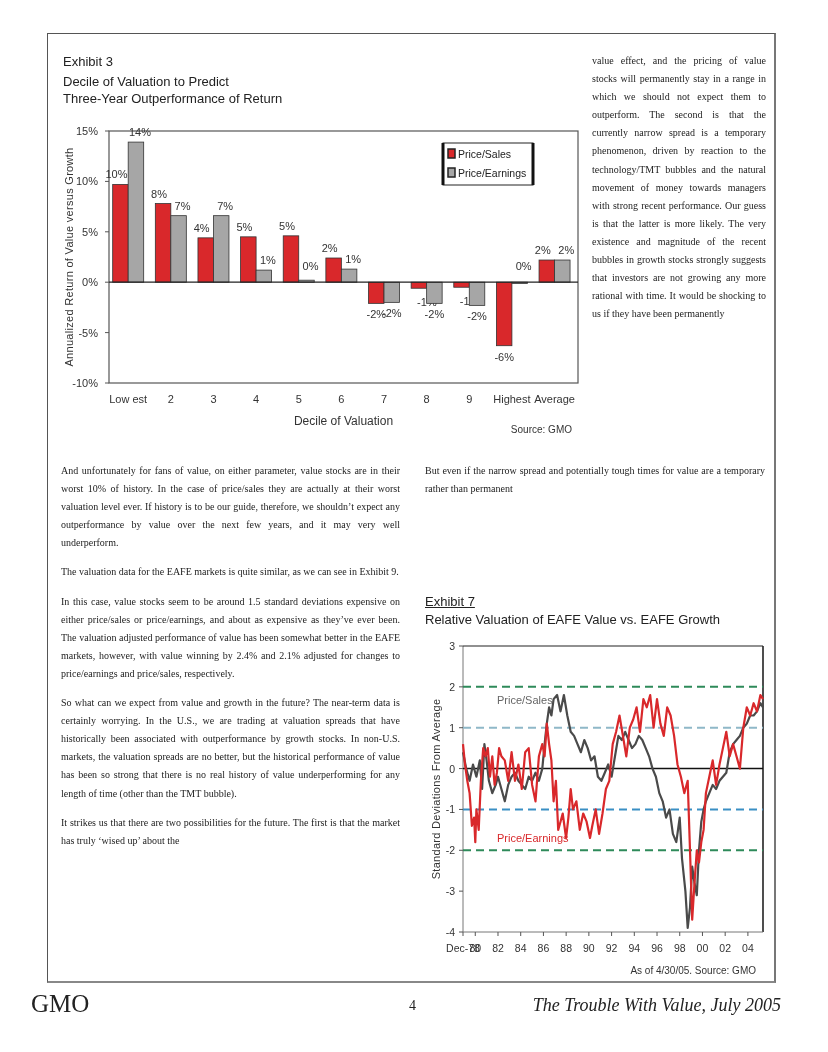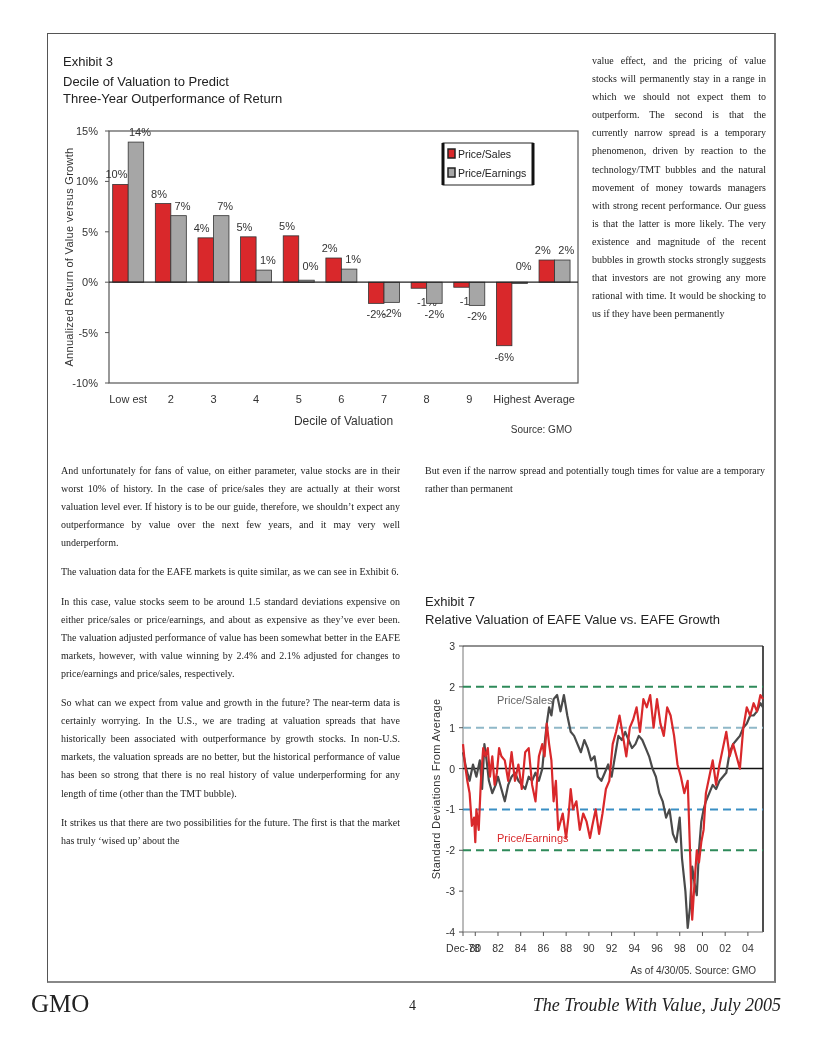--- a/index.html
+++ b/index.html
@@ -105,31 +105,31 @@
     <rect x="448" y="168" width="7" height="9" fill="#a6a6a6" stroke="#222" stroke-width="1.5"></rect>
     <text x="458" y="177" font-size="10.5" font-family="&quot;Liberation Sans&quot;, sans-serif" fill="#222">Price/Earnings</text>
   </svg>
 
 <div class="para serif" style="left:592px; top:52px; width:174px;">
   <p>value effect, and the pricing of value stocks will permanently stay in a range in which we should not expect them to outperform. The second is that the currently narrow spread is a temporary phenomenon, driven by reaction to the technology/TMT bubbles and the natural movement of money towards managers with strong recent performance.  Our guess is that the latter is more likely. The very existence and magnitude of the recent bubbles in growth stocks strongly suggests that investors are not growing any more rational with time. It would be shocking to us if they have been permanently</p>
 </div>
 
 <div class="para serif" style="left:61px; top:462px; width:339px;">
   <p>And unfortunately for fans of value, on either parameter, value stocks are in their worst 10% of history.  In the case of price/sales they are actually at their worst valuation level ever.  If history is to be our guide, therefore, we shouldn’t expect any outperformance by value over the next few years, and it may very well underperform.</p>
-  <p>The valuation data for the EAFE markets is quite similar, as we can see in Exhibit 6.</p>
+  <p>The valuation data for the EAFE markets is quite similar, as we can see in Exhibit 9.</p>
   <p>In this case, value stocks seem to be around 1.5 standard deviations expensive on either price/sales or price/earnings, and about as expensive as they’ve ever been.  The valuation adjusted performance of value has been somewhat better in the EAFE markets, however, with value winning by 2.4% and 2.1% adjusted for changes to price/earnings and price/sales, respectively.</p>
   <p>So what can we expect from value and growth in the future?  The near-term data is certainly worrying.  In the U.S., we are trading at valuation spreads that have historically been associated with outperformance by growth stocks.  In non-U.S. markets, the valuation spreads are no better, but the historical performance of value has been so strong that there is no real history of value underperforming for any length of time (other than the TMT bubble).</p>
   <p>It strikes us that there are two possibilities for the future. The first is that the market has truly ‘wised up’ about the</p>
 </div>
 
 <div class="para serif" style="left:425px; top:462px; width:340px;">
   <p>But even if the narrow spread and potentially tough times for value are a temporary rather than permanent</p>
 </div>
 
-<div class="ex-label sans" style="left:425px; top:594px;">Exhibit 7</div>
+<div class="ex-label sans" style="left:425px; top:594px;text-decoration:underline;">Exhibit 7</div>
 <div class="ex-label sans" style="left:425px; top:612px;">Relative Valuation of EAFE Value vs. EAFE Growth</div>
 
 <svg id="chart2" width="828" height="1052">
     <line x1="463" x2="463" y1="646" y2="932" stroke="#777" stroke-width="1"></line>
     <line x1="463" x2="763" y1="646" y2="646" stroke="#222" stroke-width="1.2"></line>
     <line x1="763" x2="763" y1="646" y2="932" stroke="#222" stroke-width="1.6"></line>
     <line x1="463" x2="763" y1="932" y2="932" stroke="#777" stroke-width="1"></line>
     <line x1="459" x2="463" y1="646" y2="646" stroke="#555"></line>
     <text x="455" y="650" text-anchor="end" font-size="10.5" font-family="&quot;Liberation Sans&quot;, sans-serif" fill="#333">3</text>
     <line x1="459" x2="463" y1="686.8571428571429" y2="686.8571428571429" stroke="#555"></line>

